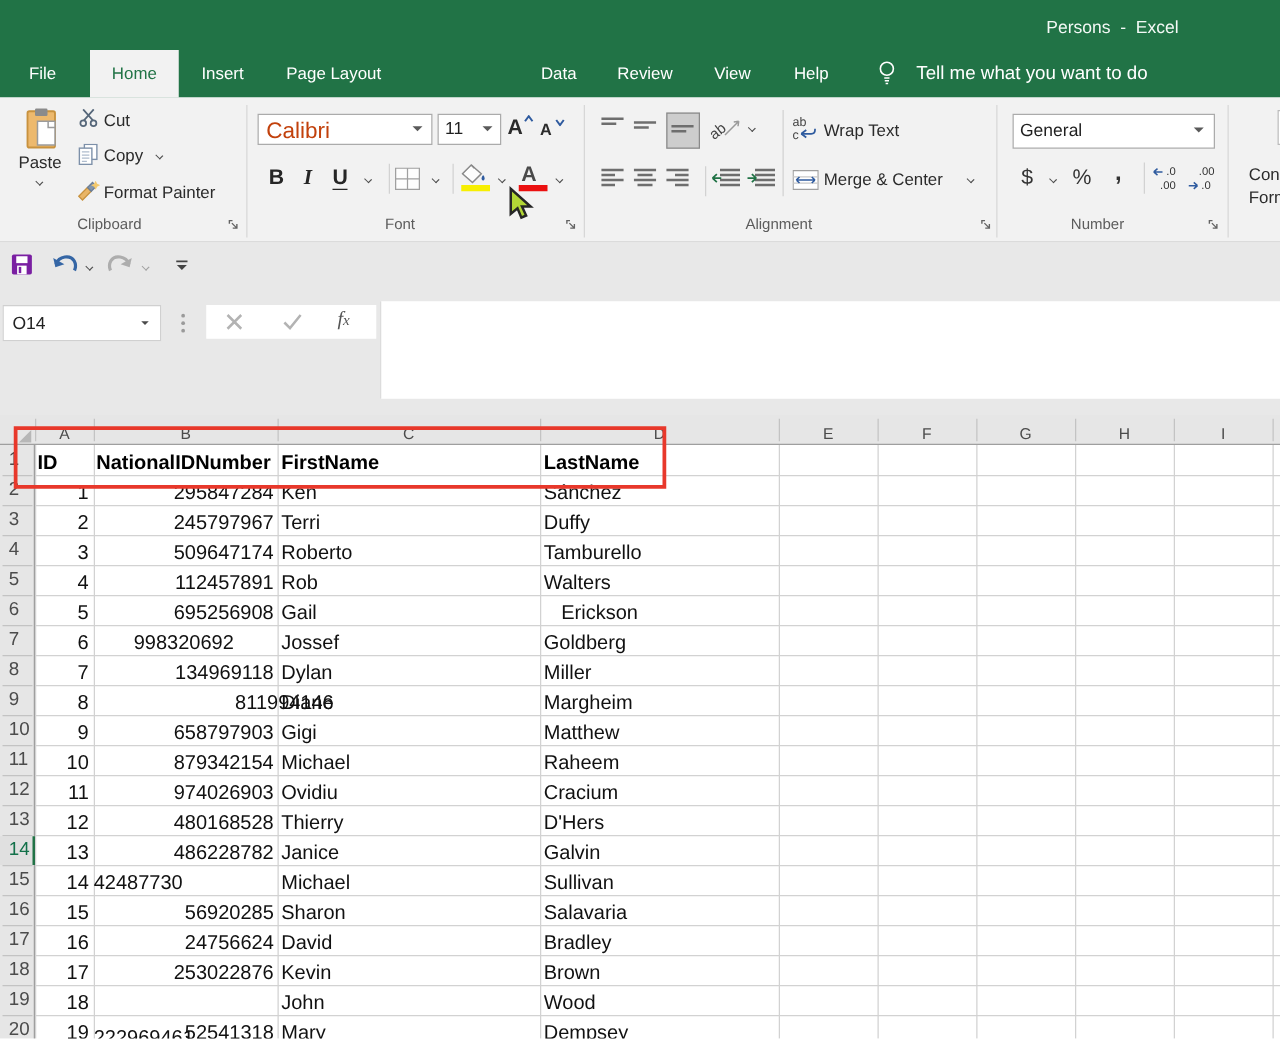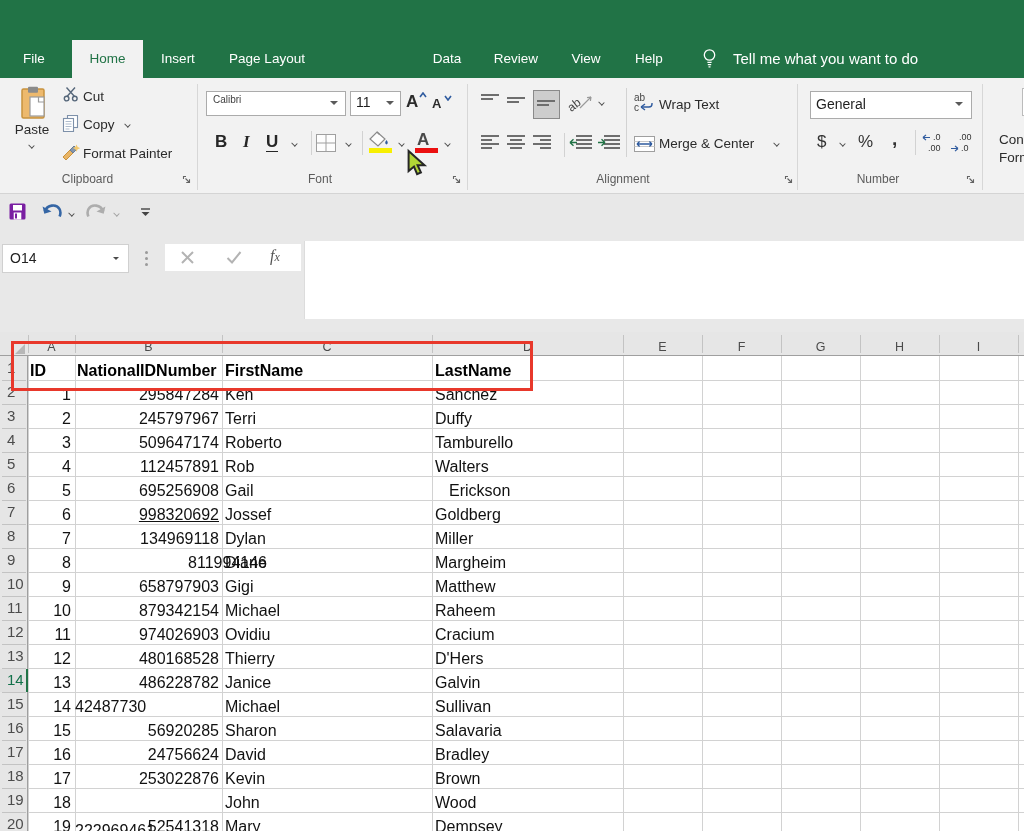--- a/index.html
+++ b/index.html
@@ -19,20 +19,21 @@
 .cellb{position:absolute;font-size:16px;font-weight:bold;color:#000;}
 .vline{position:absolute;width:1px;background:#d2d2d2;}
 .hline{position:absolute;height:1px;background:#d2d2d2;}
 .hsep{position:absolute;width:1px;background:#c3c3c3;}
 </style>
 </head>
 <body>
 <div id="app">
 
 <div class="a" style="left:0;top:0;width:1024px;height:40px;background:#217346;"></div>
+<div class="a" style="left:790px;top:0;width:200px;height:40px;line-height:42px;color:#f4f9f6;font-size:14px;text-align:center;">Persons&nbsp;&nbsp;-&nbsp;&nbsp;Excel</div>
 <div class="a" style="left:0;top:40px;width:1024px;height:38px;background:#217346;"></div>
 <div class="tab" style="left:-26px;width:120px;">File</div>
 <div class="tab" style="left:118px;width:120px;">Insert</div>
 <div class="tab" style="left:207px;width:120px;">Page Layout</div>
 <div class="tab" style="left:387px;width:120px;">Data</div>
 <div class="tab" style="left:456px;width:120px;">Review</div>
 <div class="tab" style="left:526px;width:120px;">View</div>
 <div class="tab" style="left:589px;width:120px;">Help</div>
 <div class="a" style="left:72px;top:40px;width:71px;height:38px;background:#f2f2f2;"></div>
 <div class="tab" style="left:72px;width:71px;color:#217346;">Home</div>
@@ -73,21 +74,21 @@
 <path d="M8 6 L12 2 L15 5 L11 9 Z" fill="#8496ad" stroke="#6b7e96" stroke-width="1"></path>
 <path d="M14.5 0.5 l1.2 2.4 2.4 1.2 -2.4 1.2 -1.2 2.4 -1.2 -2.4 -2.4 -1.2 2.4 -1.2 Z" fill="#f3c96e"></path>
 </svg>
 <div class="a" style="left:83px;top:146px;font-size:13.5px;color:#2b2b2b;">Format Painter</div>
 <div class="glabel" style="left:40px;width:95px;">Clipboard</div>
 <svg class="a" style="left:182px;top:175px;" width="10" height="10" viewBox="0 0 10 10">
 <path d="M1.5 4 V1.5 H4" stroke="#636363" stroke-width="1.1" fill="none"></path>
 <path d="M3.5 3.5 L7.5 7.5 M7.5 4.2 V7.5 H4.2" stroke="#636363" stroke-width="1.1" fill="none"></path>
 </svg>
 <div class="combo" style="left:206px;top:91px;width:138px;height:23px;"></div>
-<div class="a" style="left:213px;top:94px;font-size:10px;color:#404040;">Calibri</div>
+<div class="a" style="left:213px;top:94px;font-size:18px;color:#c2410c;">Calibri</div>
 <div class="carr" style="left:330px;top:101px;"></div>
 <div class="combo" style="left:350px;top:91px;width:49px;height:23px;"></div>
 <div class="a" style="left:356px;top:94px;font-size:14px;color:#1f1f1f;">11</div>
 <div class="carr" style="left:386px;top:101px;"></div>
 <div class="a" style="left:406px;top:92px;font-size:17px;font-weight:bold;color:#2b2b2b;">A</div>
 <svg class="a" style="left:419px;top:92px;" width="8" height="6">
       <path d="M1 5 L4 1 L7 5" fill="none" stroke="#2f5b9f" stroke-width="1.6"></path>
     </svg>
 <div class="a" style="left:432px;top:96px;font-size:13px;font-weight:bold;color:#2b2b2b;">A</div>
 <svg class="a" style="left:444px;top:95px;" width="8" height="6">
@@ -366,21 +367,21 @@
 <div class="cell" style="left:435px;top:434px;">Tamburello</div>
 <div class="cell" style="left:28px;top:458px;width:43px;text-align:right;">4</div>
 <div class="cell" style="left:75px;top:458px;width:144px;text-align:right;">112457891</div>
 <div class="cell" style="left:225px;top:458px;">Rob</div>
 <div class="cell" style="left:435px;top:458px;">Walters</div>
 <div class="cell" style="left:28px;top:482px;width:43px;text-align:right;">5</div>
 <div class="cell" style="left:75px;top:482px;width:144px;text-align:right;">695256908</div>
 <div class="cell" style="left:225px;top:482px;">Gail</div>
 <div class="cell" style="left:435px;top:482px;margin-left:14px;">Erickson</div>
 <div class="cell" style="left:28px;top:506px;width:43px;text-align:right;">6</div>
-<div class="cell" style="left:75px;top:506px;width:144px;text-align:right;text-decoration:underline;">998320692</div>
+<div class="cell" style="left:75px;top:506px;width:144px;text-align:center;">998320692</div>
 <div class="cell" style="left:225px;top:506px;">Jossef</div>
 <div class="cell" style="left:435px;top:506px;">Goldberg</div>
 <div class="cell" style="left:28px;top:530px;width:43px;text-align:right;">7</div>
 <div class="cell" style="left:75px;top:530px;width:144px;text-align:right;">134969118</div>
 <div class="cell" style="left:225px;top:530px;">Dylan</div>
 <div class="cell" style="left:435px;top:530px;">Miller</div>
 <div class="cell" style="left:28px;top:554px;width:43px;text-align:right;">8</div>
 <div class="cell" style="left:75px;top:554px;width:144px;text-align:right;padding-left:48px;">811994146</div>
 <div class="cell" style="left:225px;top:554px;">Diane</div>
 <div class="cell" style="left:435px;top:554px;">Margheim</div>

